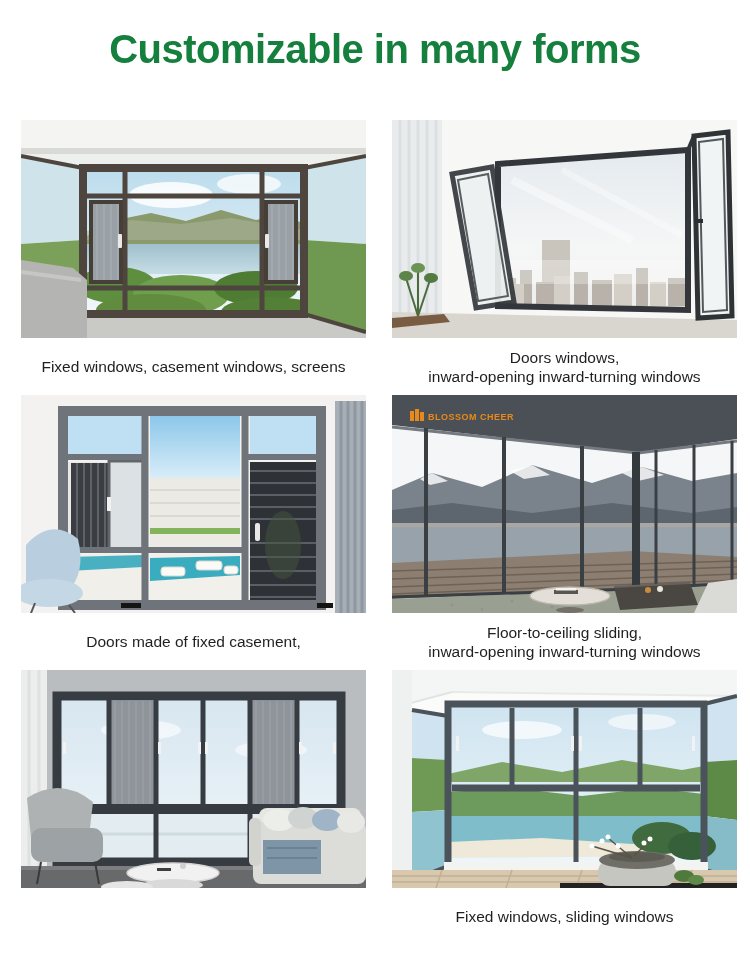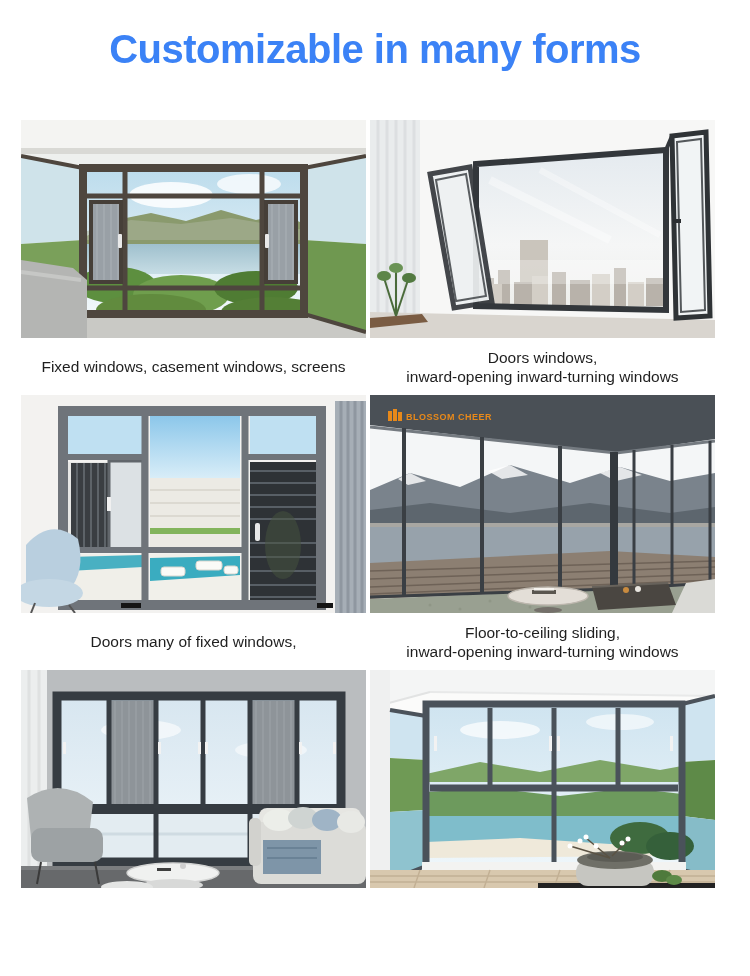--- a/index.html
+++ b/index.html
@@ -1,29 +1,29 @@
 <!DOCTYPE html>
 <html><head>
 <meta charset="utf-8">
 <style>
   html,body{margin:0;padding:0}
   body{width:750px;height:976px;background:#ffffff;font-family:"Liberation Sans",sans-serif;overflow:hidden}
   .title{margin:36px 0 0;text-align:center;font-size:40px;font-weight:700;letter-spacing:-.5px;line-height:52px}
-  .grid{display:grid;grid-template-columns:345px 345px;column-gap:4px;padding:45px 20px 0 21px}
+  .grid{display:grid;grid-template-columns:345px 345px;column-gap:26px;padding:45px 20px 0 21px}
   .cell{display:flex;flex-direction:column}
   .photo{width:345px;height:218px;display:block}
   .caption{height:57px;display:flex;flex-direction:column;align-items:center;justify-content:center;
            font-size:15.5px;line-height:19px;color:#1f1f1f;text-align:center}
   .caption span{display:block}
   svg{display:block}
 </style>
 </head>
 <body>
 
-<h1 class="title" style="color: #3b82f6; margin-top: 23px;">Customizable in many forms</h1>
+<h1 class="title" style="color: #15803d; margin-top: 23px;">Customizable in many forms</h1>
 
 <div class="grid">
 
   <div class="cell">
     <svg class="photo" viewBox="0 0 345 218">
       <defs>
         <linearGradient id="s1sky" x1="0" y1="0" x2="0" y2="1">
           <stop offset="0" stop-color="#bcdcec"></stop>
             <stop offset="1" stop-color="#f2f8fb"></stop>
         </linearGradient>
@@ -232,21 +232,21 @@
       <rect x="100" y="208" width="20" height="5" fill="#141414"></rect>
       <rect x="296" y="208" width="16" height="5" fill="#141414"></rect>
       <path d="M5,150 q25,-28 52,-6 q8,34 -10,52 l-42,6 z" fill="#b9cfdf"></path>
       <ellipse cx="28" cy="198" rx="34" ry="14" fill="#c4d7e4"></ellipse>
       <g stroke="#555555" stroke-width="2">
         <line x1="14" y1="208" x2="10" y2="218"></line>
           <line x1="48" y1="210" x2="54" y2="218"></line>
       </g>
     </svg>
     <div class="caption">
-      <span>Doors many of fixed windows,</span>
+      <span>Doors made of fixed casement,</span>
     </div>
   </div>
 
   <div class="cell">
     <svg class="photo" viewBox="0 0 345 218">
       <rect x="0" y="0" width="345" height="218" fill="#f4f6f7"></rect>
       <polygon points="0,95 40,78 90,92 140,70 200,88 250,72 300,86 345,78 345,130 0,130" fill="#7a838c"></polygon>
       <g fill="#ffffff" opacity=".8">
         <polygon points="118,76 140,70 158,80 132,84"></polygon>
         <polygon points="230,78 250,72 272,80 246,86"></polygon>
@@ -453,15 +453,19 @@
         <circle cx="200" cy="176" r="2.5"></circle>
           <circle cx="210" cy="171" r="2.5"></circle>
           <circle cx="216" cy="167" r="2.5"></circle>
         <circle cx="226" cy="176" r="2.5"></circle>
           <circle cx="252" cy="173" r="2.5"></circle>
           <circle cx="258" cy="169" r="2.5"></circle>
       </g>
       <ellipse cx="292" cy="206" rx="10" ry="6" fill="#4e7a3c"></ellipse>
       <ellipse cx="304" cy="210" rx="8" ry="5" fill="#5d8a48"></ellipse>
     </svg>
+    <div class="caption">
+      <span>Fixed windows, sliding windows</span>
+      <span></span>
+    </div>
   </div>
 
 </div>
 
 </body></html>

